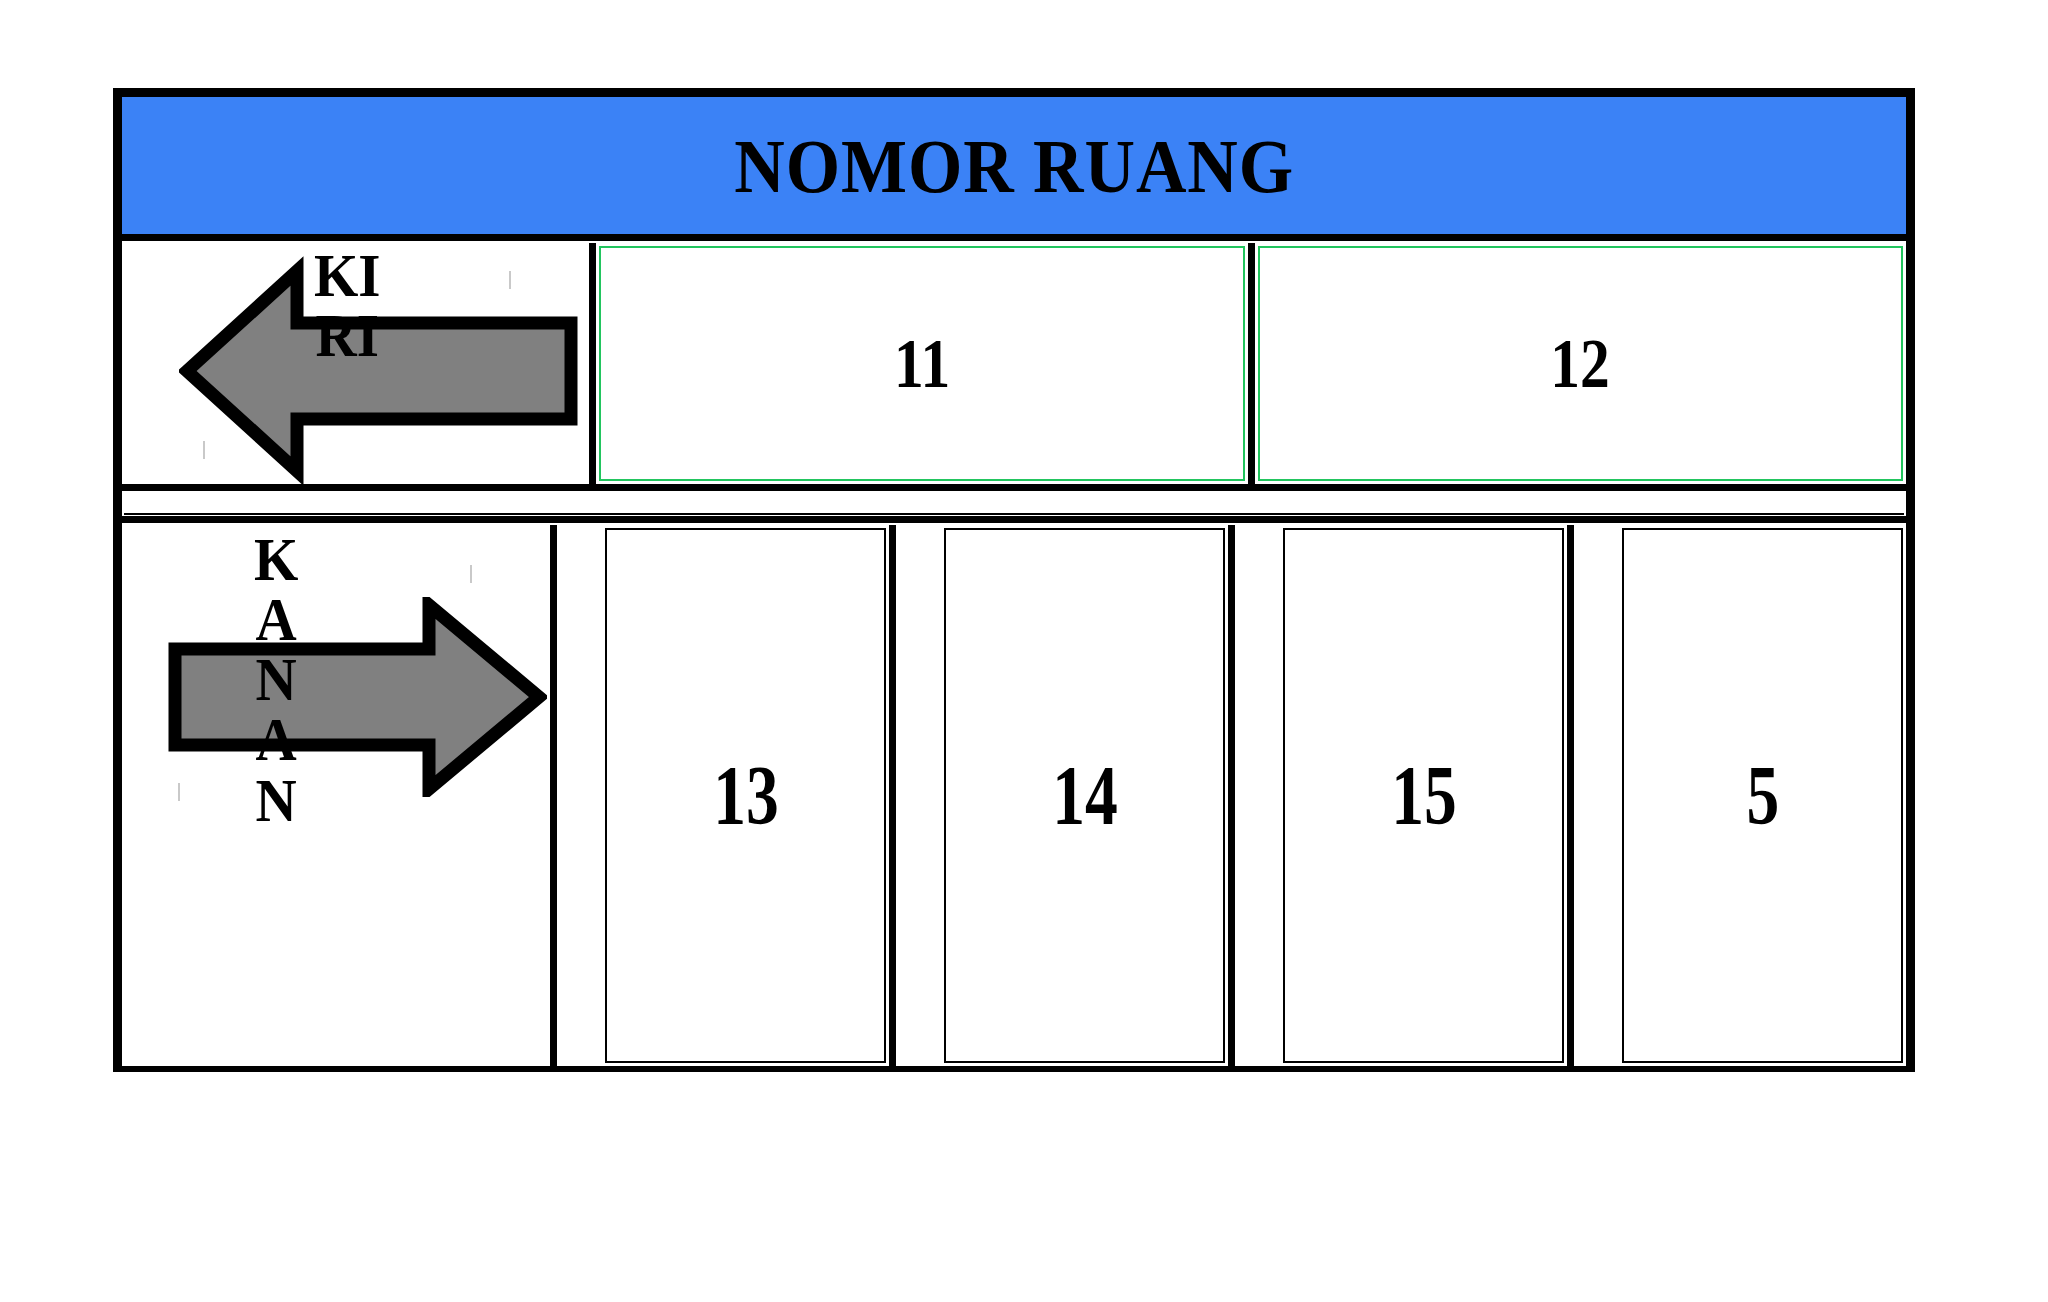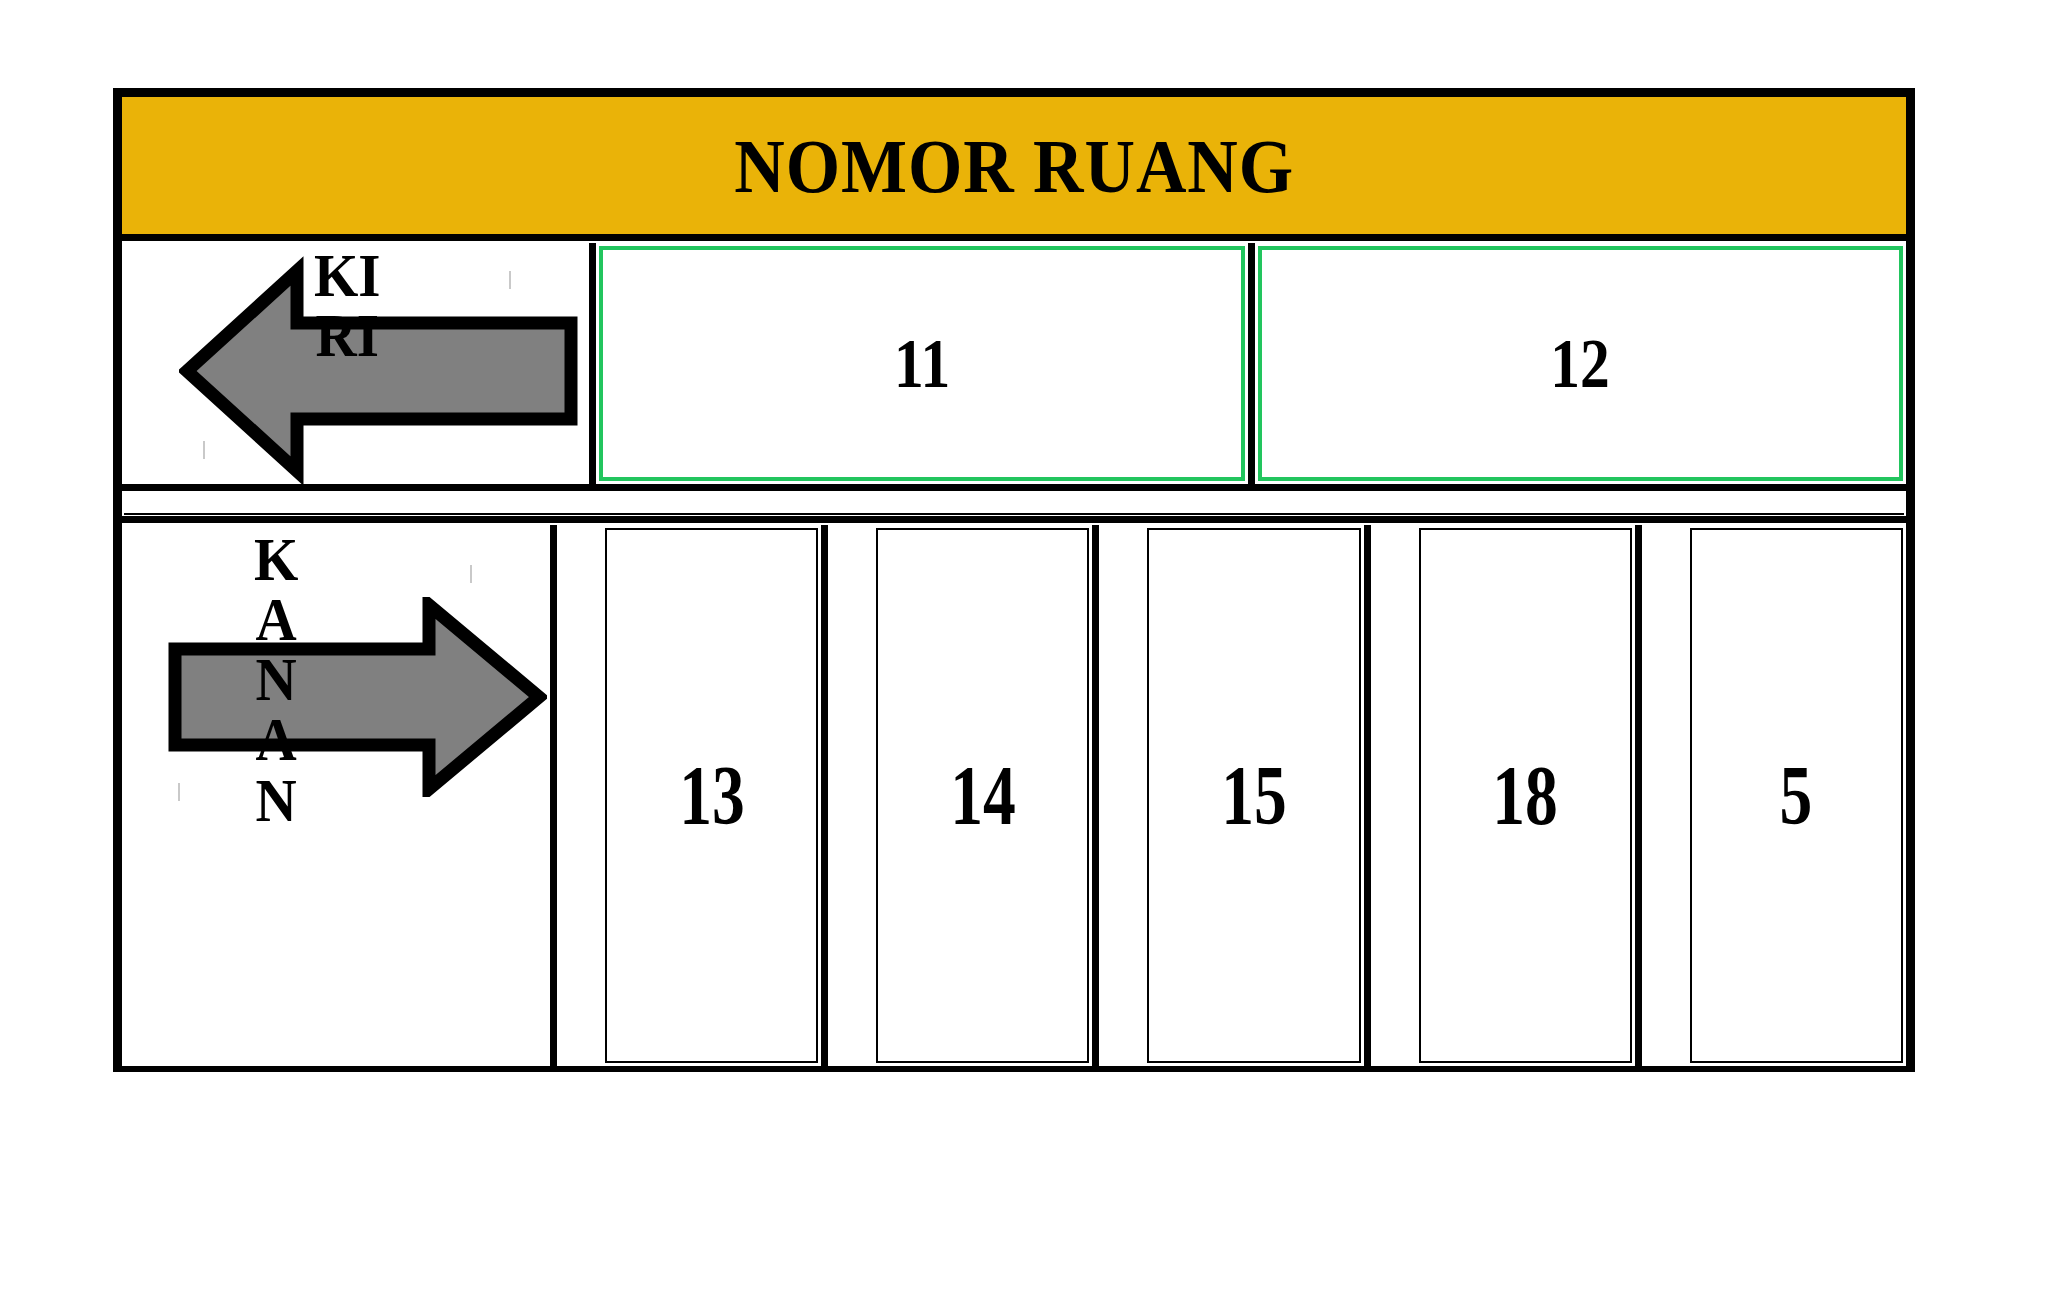--- a/index.html
+++ b/index.html
@@ -39,21 +39,21 @@
     position: absolute;
     left: 0;
     top: 0;
     width: 100%;
     height: 144px;
     box-sizing: border-box;
     border-bottom: 7px solid #000000;
     display: flex;
     align-items: center;
     justify-content: center;
-    background: #eab308;
+    background: #3b82f6;
   }
   .header-title {
     font-size: 76px;
     font-weight: bold;
     letter-spacing: 1px;
     color: #000000;
     line-height: 1;
     white-space: nowrap;
     transform: scaleX(0.92);
   }
@@ -84,21 +84,21 @@
     flex: 1 1 0;
     box-sizing: border-box;
     border-right: 7px solid #000000;
     background: #ffffff;
   }
   .row-a .num-cell:last-child { border-right: none; }
   .row-a .num-cell .inner {
     position: absolute;
     left: 3px; right: 3px; top: 3px; bottom: 3px;
     box-sizing: border-box;
-    border: 4px solid #22c55e;
+    border: 2px solid #22c55e;
     display: flex;
     align-items: center;
     justify-content: center;
   }
   .room-num-big {
     font-size: 70px;
     font-weight: bold;
     color: #000000;
     line-height: 1;
     transform: scaleX(0.85);
@@ -280,24 +280,19 @@
           <span class="room-num-small">14</span>
         </div>
       </div>
       <div class="num-cell">
         <div class="inner">
           <span class="room-num-small">15</span>
         </div>
       </div>
       <div class="num-cell">
         <div class="inner">
-          <span class="room-num-small">18</span>
-        </div>
-      </div>
-      <div class="num-cell">
-        <div class="inner">
           <span class="room-num-small">5</span>
         </div>
       </div>
     </div>
 
   </div>
 </div>
 
 </body></html>

